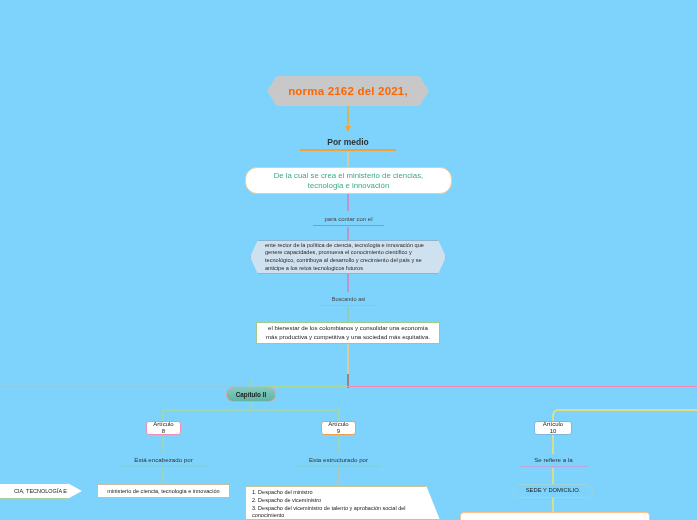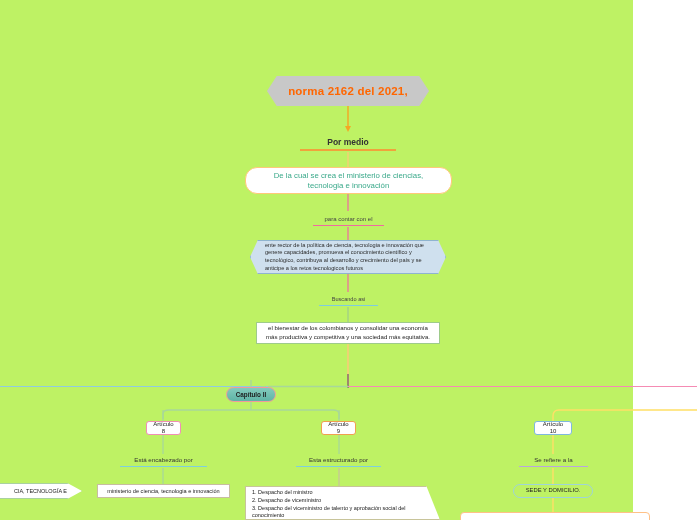--- a/index.html
+++ b/index.html
@@ -9,23 +9,23 @@
   }
   body {
     font-family: "Liberation Sans", sans-serif;
     width: 697px;
     height: 520px;
     overflow: hidden;
     position: relative;
   }
   #canvas {
     position: relative;
-    width: 633px;
+    width: 697px;
     height: 520px;
-    background: #bef264;
+    background: #7dd3fc;
   }
   #wires {
     position: absolute;
     left: 0;
     top: 0;
     width: 697px;
     height: 520px;
     pointer-events: none;
   }
   .node {

